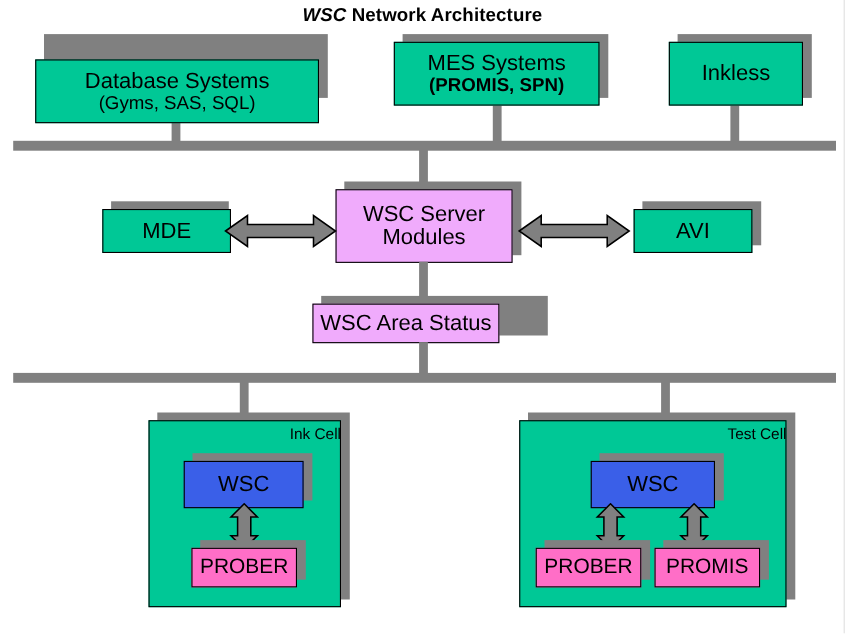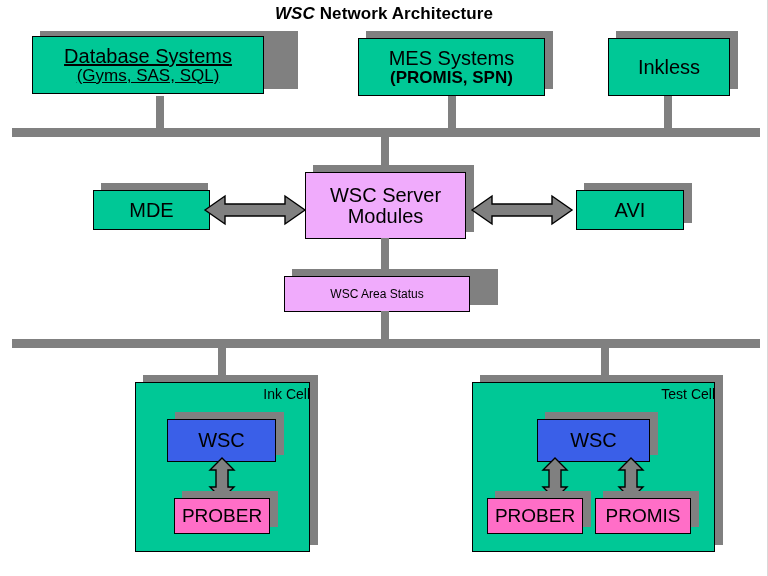--- a/index.html
+++ b/index.html
@@ -98,21 +98,21 @@
 
   <div class="drop" style="left:156px; top:96px; height:35px;"></div>
   <div class="drop" style="left:448px; top:96px; height:35px;"></div>
   <div class="drop" style="left:664px; top:96px; height:35px;"></div>
 
   <div class="bus" style="left:12px; top:128px; width:748px; height:9px;"></div>
 
   <div class="drop" style="left:381px; top:136px; height:40px;"></div>
 
   <div class="shadow" style="left:40px; top:31px; width:258px; height:58px;"></div>
-  <div class="node green" style="left:32px; top:36px; width:232px; height:58px; font-size:20px;text-decoration:underline;">
+  <div class="node green" style="left:32px; top:54px; width:258px; height:58px; font-size:20px;">
     <span class="line1">Database Systems</span>
     <span class="line2" style="font-size:17px;">(Gyms, SAS, SQL)</span>
   </div>
 
   <div class="shadow" style="left:366px; top:31px; width:187px; height:58px;"></div>
   <div class="node green" style="left:358px; top:38px; width:187px; height:58px; font-size:20px;">
     <span class="line1">MES Systems</span>
     <span class="line2" style="font-size:17px;font-weight:bold;">(PROMIS, SPN)</span>
   </div>
 
@@ -141,21 +141,21 @@
     <polygon points="2,20 22,6 22,14 82,14 82,6 102,20 82,34 82,26 22,26 22,34" fill="#808080" stroke="#000000" stroke-width="1.4" stroke-linejoin="miter"></polygon>
   </svg>
 
   <svg class="arrow-svg" width="104" height="40" viewBox="0 0 104 40" style="left:470px; top:190px;">
     <polygon points="2,20 22,6 22,14 82,14 82,6 102,20 82,34 82,26 22,26 22,34" fill="#808080" stroke="#000000" stroke-width="1.4" stroke-linejoin="miter"></polygon>
   </svg>
 
   <div class="drop" style="left:381px; top:238px; height:40px;"></div>
 
   <div class="shadow" style="left:292px; top:269px; width:206px; height:36px;"></div>
-  <div class="node blue" style="left:284px; top:276px; width:186px; height:36px; font-size:12px;">
+  <div class="node blue" style="left:284px; top:276px; width:170px; height:36px; font-size:20px;">
     <span class="line1">WSC Area Status</span>
   </div>
 
   <div class="drop" style="left:381px; top:311px; height:30px;"></div>
 
   <div class="bus" style="left:12px; top:339px; width:748px; height:9px;"></div>
 
   <div class="drop" style="left:218px; top:347px; height:38px;"></div>
   <div class="drop" style="left:601px; top:347px; height:38px;"></div>
 

